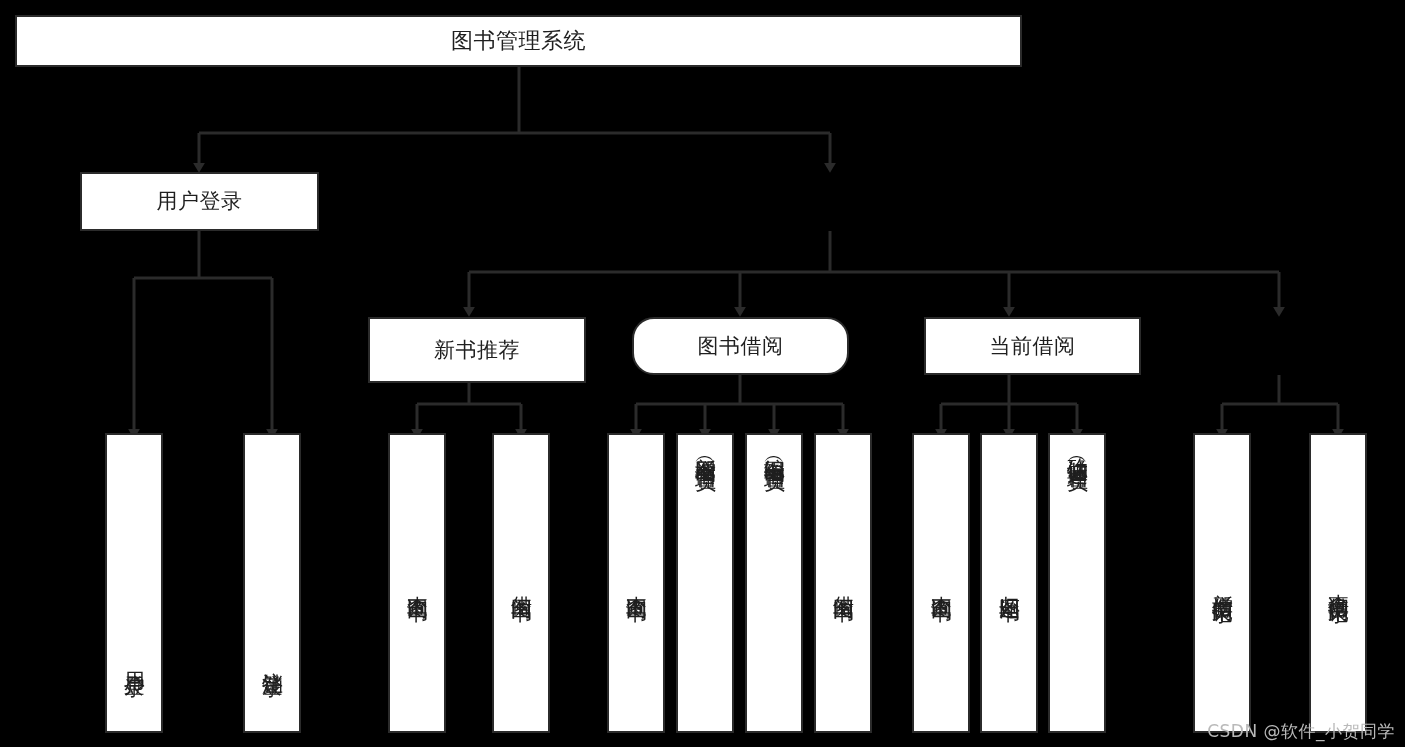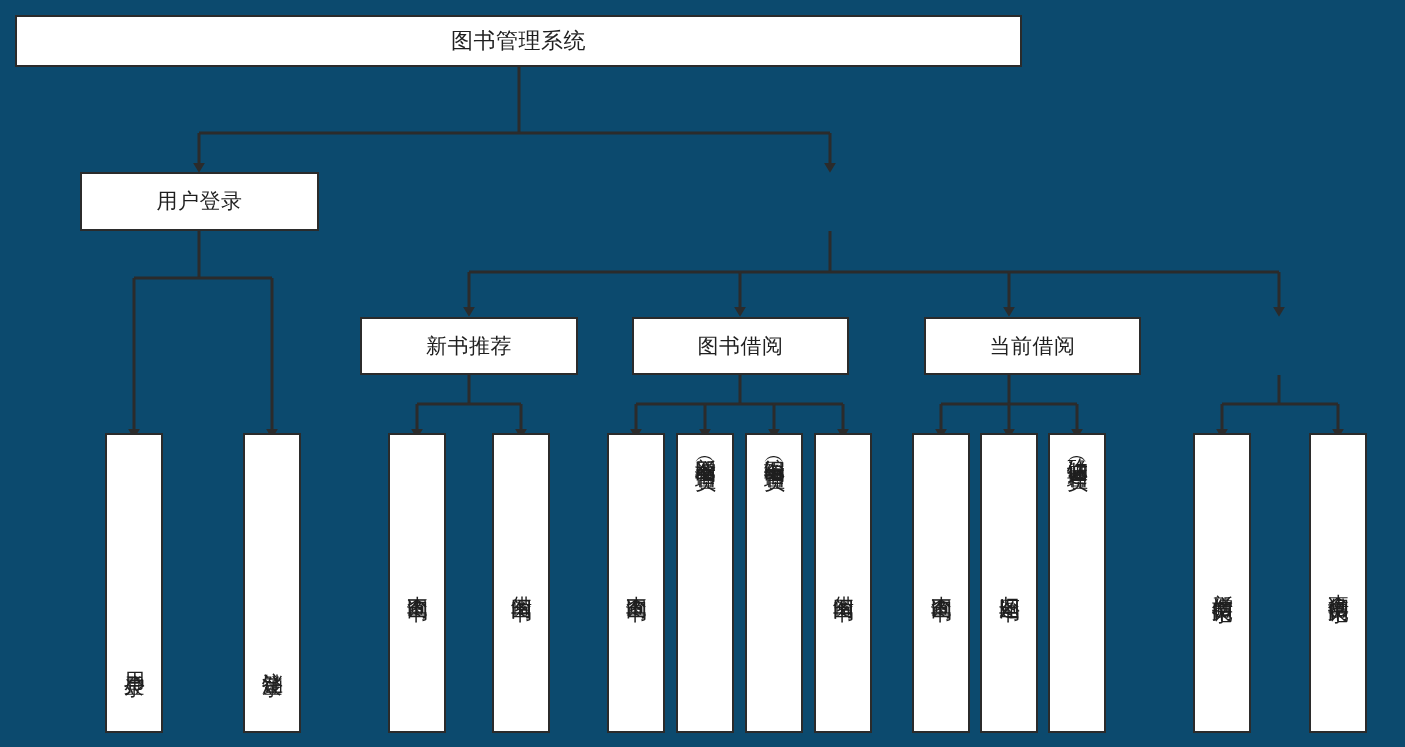--- a/index.html
+++ b/index.html
@@ -6,21 +6,21 @@
   html,body{margin:0;padding:0;background:#ffffff;}
   body{
     font-family:"DejaVu Sans","Liberation Sans",sans-serif;
     color:#1a1a1a;
     -webkit-font-smoothing:antialiased;
   }
   #canvas{
     position:relative;
     width:1405px;
     height:747px;
-    background:#0c4a6e;
+    background:#000000;
     overflow:hidden;
   }
   #wires{
     position:absolute;
     left:0; top:0;
     width:1405px; height:747px;
     pointer-events:none;
   }
   .node{
     position:absolute;
@@ -130,24 +130,24 @@
   </svg>
 
   <div class="node h root" style="left:15px;top:15px;width:1007px;height:52px;">
     <span class="label">图书管理系统</span>
   </div>
 
   <div class="node h" style="left:80px;top:172px;width:239px;height:59px;">
     <span class="label">用户登录</span>
   </div>
 
-  <div class="node h" style="left:360px;top:317px;width:218px;height:58px;">
+  <div class="node h" style="left:368px;top:317px;width:218px;height:66px;">
     <span class="label">新书推荐</span>
   </div>
-  <div class="node h" style="left:632px;top:317px;width:217px;height:58px;">
+  <div class="node h" style="left:632px;top:317px;width:217px;height:58px;border-radius:22px;">
     <span class="label">图书借阅</span>
   </div>
   <div class="node h" style="left:901px;top:317px;width:217px;height:58px;margin-left:23px;">
     <span class="label">当前借阅</span>
   </div>
 
   <div class="node v" style="left:105px;top:433px;width:58px;height:300px;padding-bottom:68px;">
     <span class="label">用户登录</span>
   </div>
   <div class="node v" style="left:243px;top:433px;width:58px;height:300px;padding-bottom:68px;">
@@ -184,14 +184,15 @@
     <span class="label">确认归还（管理员）</span>
   </div>
 
   <div class="node v mid" style="left:1193px;top:433px;width:58px;height:300px;">
     <span class="label">新增借阅记录</span>
   </div>
   <div class="node v mid" style="left:1309px;top:433px;width:58px;height:300px;">
     <span class="label">查询借阅记录</span>
   </div>
 
+  <div class="watermark">CSDN @软件_小贺同学</div>
 
 </div>
 
 </body></html>

